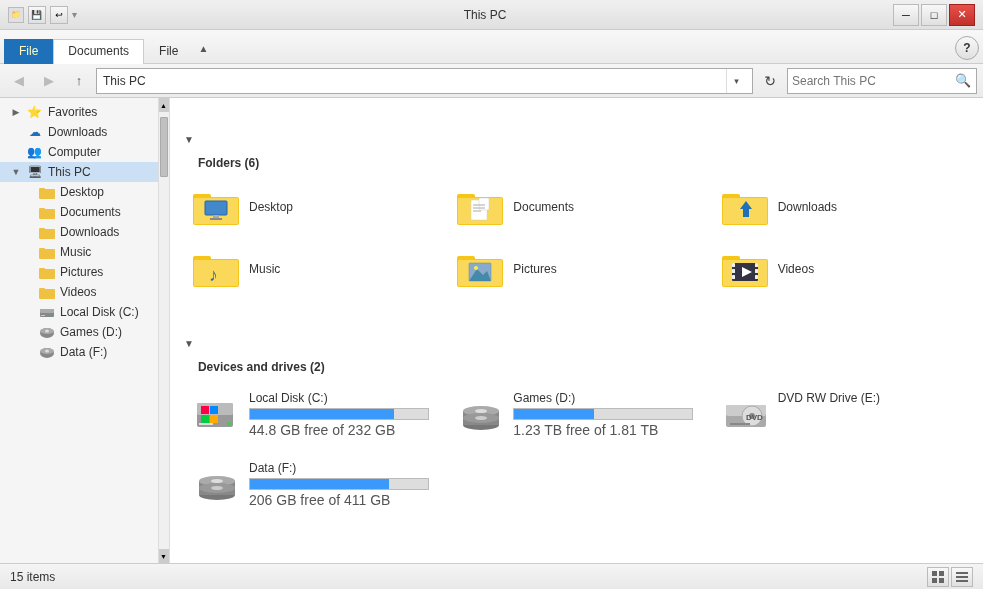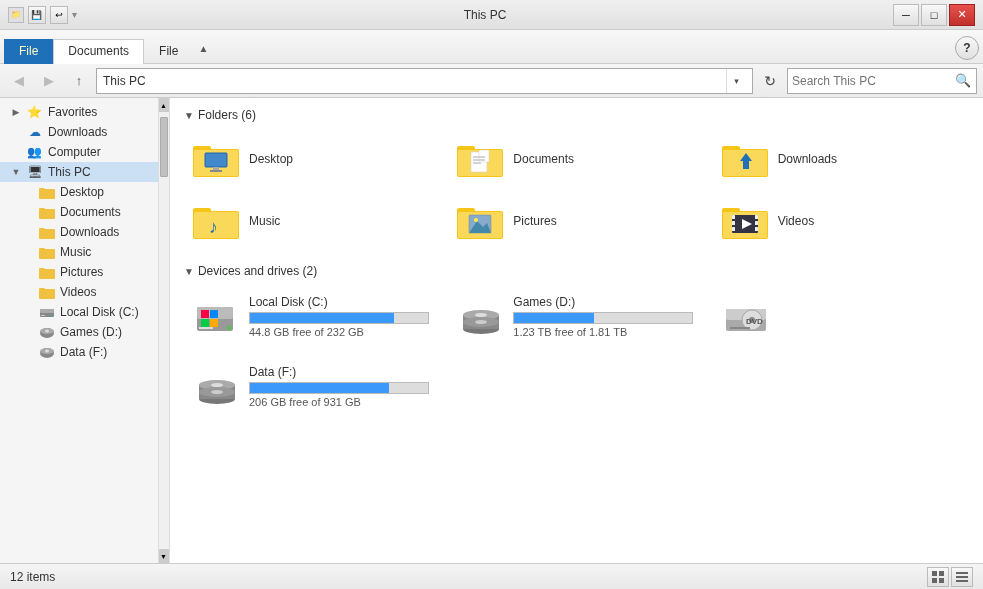--- a/index.html
+++ b/index.html
@@ -178,21 +178,21 @@
     #content::-webkit-scrollbar { width: 8px; }
     #content::-webkit-scrollbar-thumb { background: #c0c0c0; }
 
     .section-header {
       display: flex; align-items: center;
       font-size: 12px; color: #333;
       margin-bottom: 10px;
       cursor: pointer;
     }
     .section-header .arrow { font-size: 10px; margin-right: 4px; color: #555; }
-    .section-header .title { font-weight: normal; }
+    .section-header .title { font-weight: bold; margin-top: 48px; }
 
     .folder-grid {
       display: grid;
       grid-template-columns: repeat(3, 1fr);
       gap: 8px;
       margin-bottom: 16px;
     }
     .folder-item {
       display: flex; align-items: center;
       gap: 8px; padding: 6px 8px;
@@ -214,21 +214,21 @@
       gap: 8px; padding: 6px 8px;
       cursor: pointer;
       border: 1px solid transparent;
       border-radius: 2px;
     }
     .drive-icon { width: 48px; height: 48px; flex-shrink: 0; display: flex; align-items: center; justify-content: flex-end; }
     .drive-info { flex: 1; min-width: 0; }
     .drive-name { font-size: 12px; color: #333; white-space: nowrap; }
     .drive-bar-bg { height: 12px; background: #ddd; border: 1px solid #bbb; margin: 3px 0 2px; width: 100%; max-width: 180px; }
     .drive-bar-fill { height: 100%; background: #3b99fc; }
-    .drive-size { font-size: 11px; color: #555; }
+    .drive-size { font-size: 14px; color: #555; }
 
     
     #statusbar {
       height: 26px;
       background: linear-gradient(to bottom, #f5f5f5, #e8e8e8);
       border-top: 1px solid #ccc;
       display: flex; align-items: center;
       padding: 0 10px;
       font-size: 12px; color: #333;
       justify-content: space-between;
@@ -601,48 +601,51 @@
             <rect x="4" y="14" width="40" height="22" rx="2" fill="#aaa"></rect>
             <rect x="4" y="14" width="40" height="11" rx="2" fill="#ccc"></rect>
 
             <circle cx="30" cy="25" r="10" fill="#ddd" stroke="#aaa" stroke-width="1"></circle>
             <circle cx="30" cy="25" r="3" fill="#888"></circle>
             <text x="24" y="29" font-size="8" font-weight="bold" fill="#555">DVD</text>
 
             <rect x="8" y="32" width="20" height="2" fill="#888"></rect>
           </svg>
         </div>
+        <div class="drive-info">
+          <div class="drive-name">DVD RW Drive (E:)</div>
+        </div>
       </div>
 
       <div class="drive-item">
         <div class="drive-icon">
           <svg width="48" height="48" viewBox="0 0 48 48">
             <ellipse cx="24" cy="34" rx="18" ry="5" fill="#777"></ellipse>
             <rect x="6" y="20" width="36" height="14" fill="#888"></rect>
             <ellipse cx="24" cy="20" rx="18" ry="5" fill="#aaa"></ellipse>
             <ellipse cx="24" cy="20" rx="6" ry="2" fill="#ddd"></ellipse>
             <ellipse cx="24" cy="27" rx="18" ry="5" fill="#999"></ellipse>
             <ellipse cx="24" cy="27" rx="6" ry="2" fill="#ccc"></ellipse>
           </svg>
         </div>
         <div class="drive-info">
           <div class="drive-name">Data (F:)</div>
           <div class="drive-bar-bg">
             <div class="drive-bar-fill" style="width:78%;"></div>
           </div>
-          <div class="drive-size">206 GB free of 931 GB</div>
+          <div class="drive-size">206 GB free of 411 GB</div>
         </div>
       </div>
 
     </div>
   </div>
 </div>
 
 <div id="statusbar">
-  <span>12 items</span>
+  <span>15 items</span>
   <div class="view-icons">
     <div class="view-icon-btn">
       <svg width="12" height="12" viewBox="0 0 12 12">
         <rect x="0" y="0" width="5" height="5" fill="#666"></rect>
         <rect x="7" y="0" width="5" height="5" fill="#666"></rect>
         <rect x="0" y="7" width="5" height="5" fill="#666"></rect>
         <rect x="7" y="7" width="5" height="5" fill="#666"></rect>
       </svg>
     </div>
     <div class="view-icon-btn">

